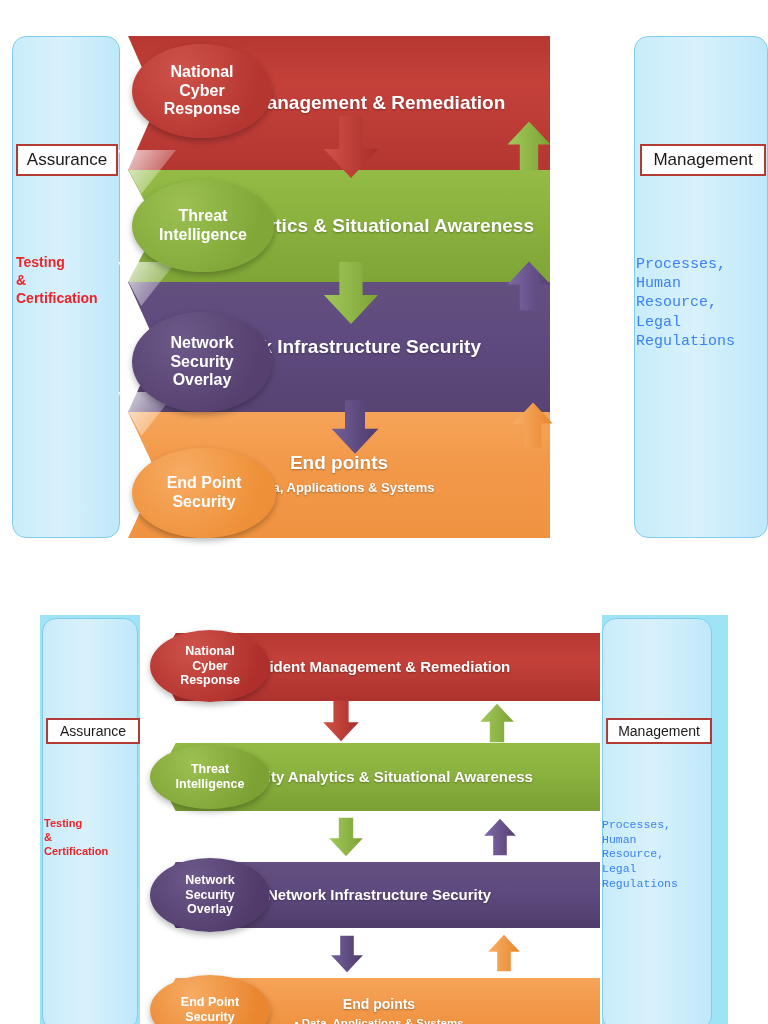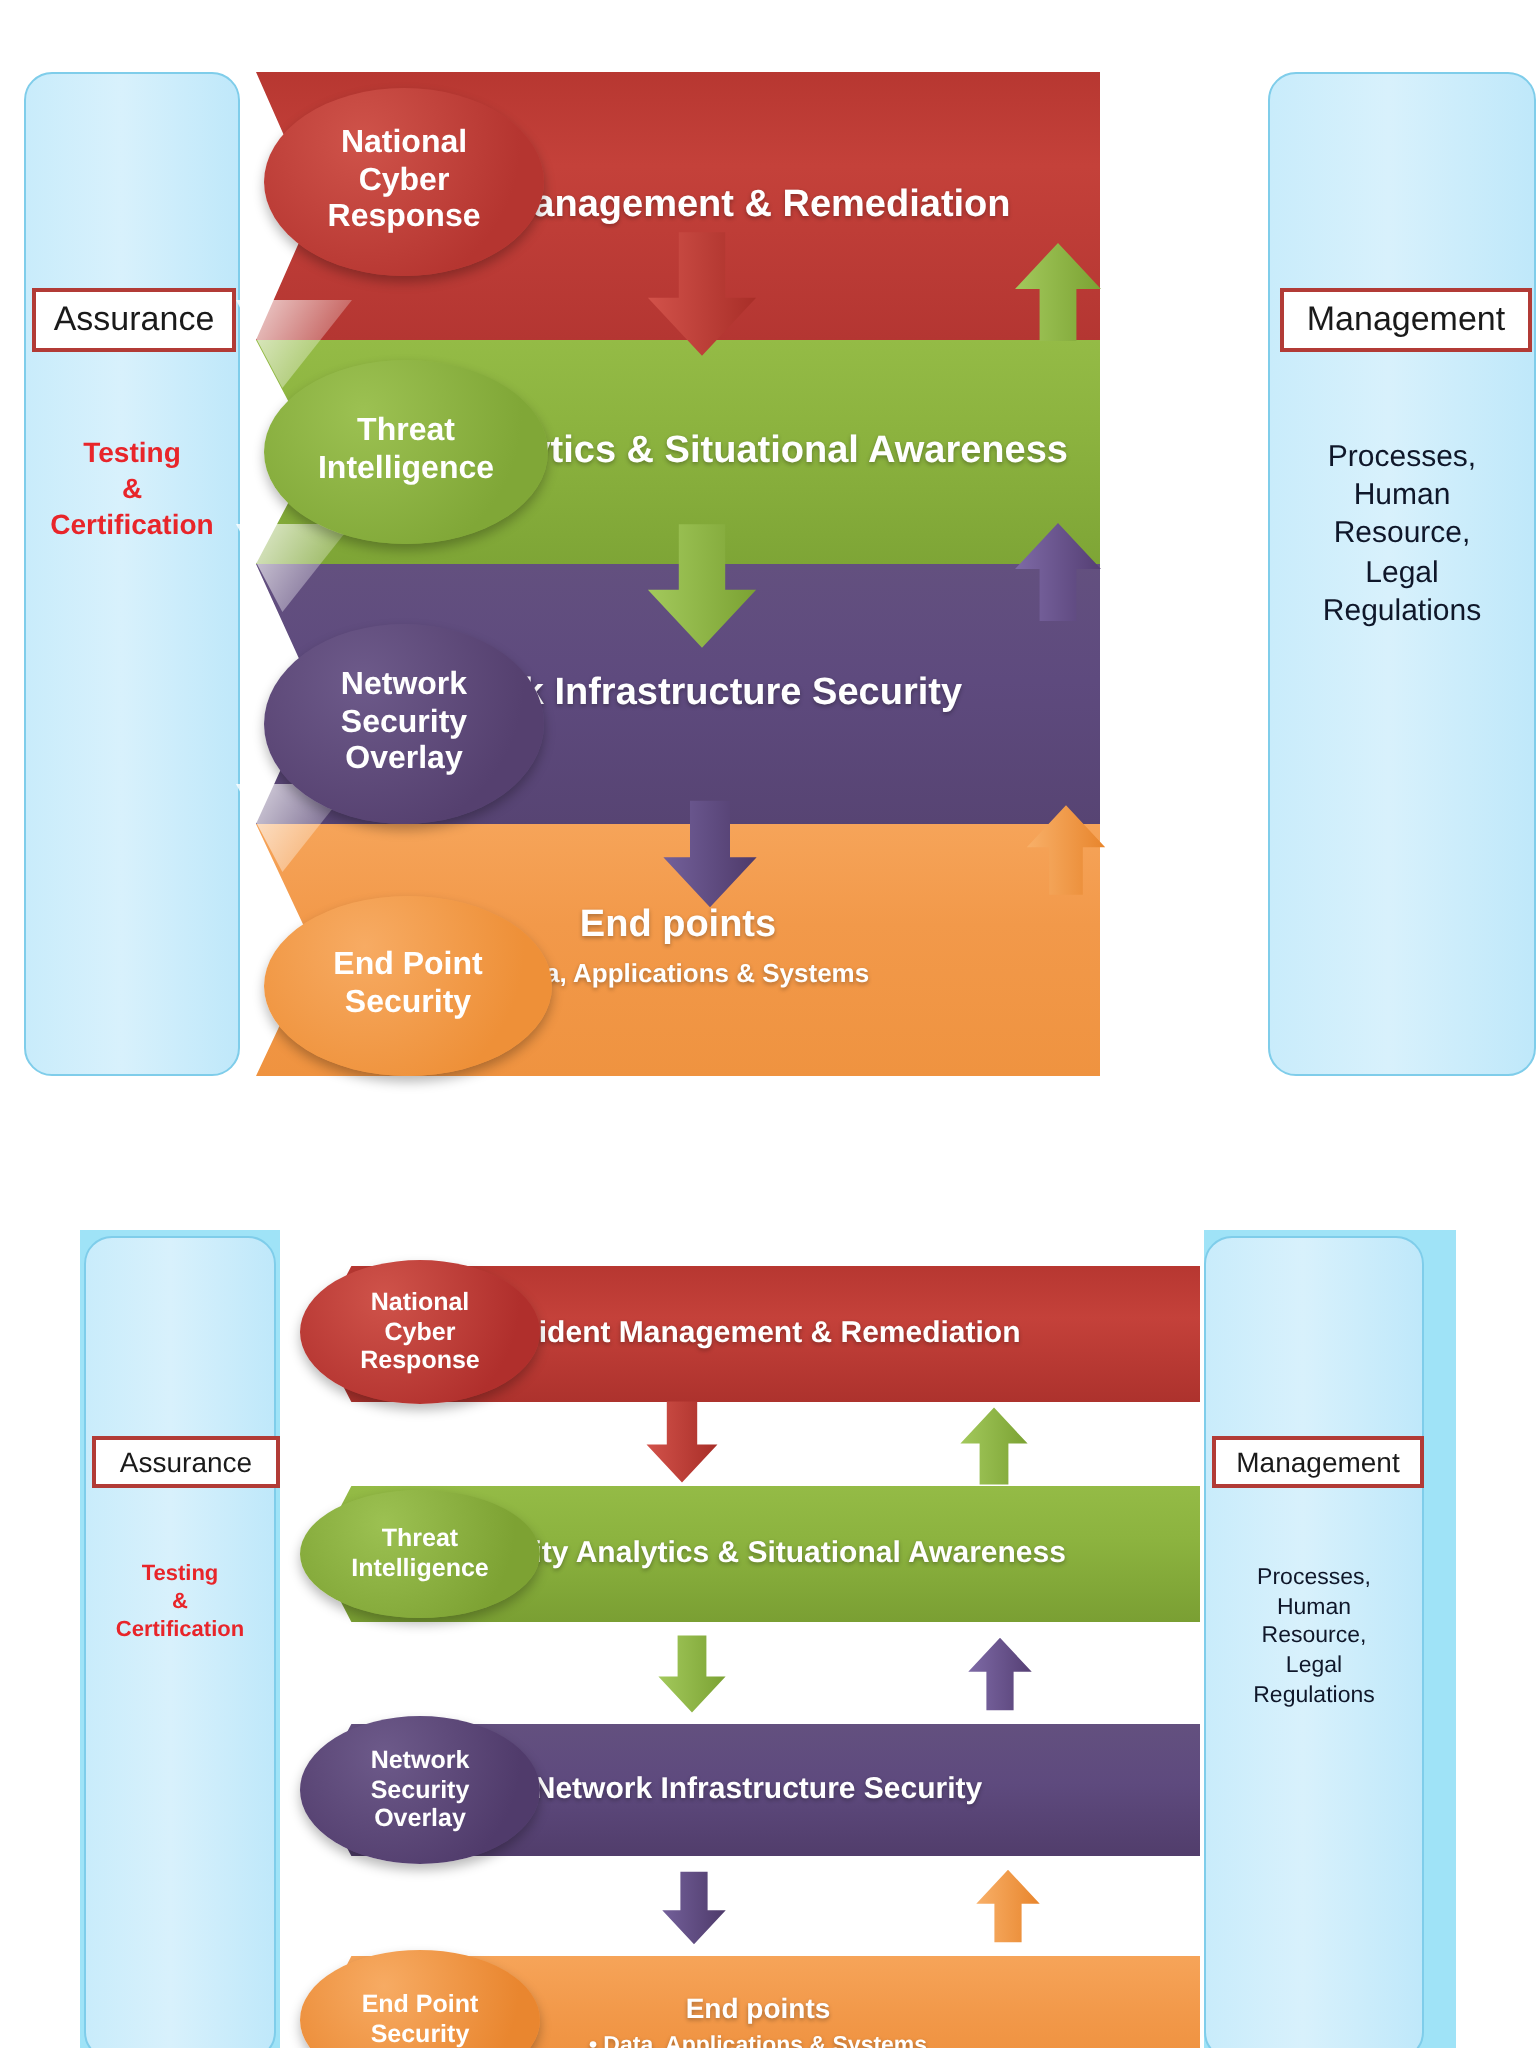--- a/index.html
+++ b/index.html
@@ -23,25 +23,25 @@
     background: #ffffff;
     border: 2px solid #b23b36;
     color: #1a1a1a;
     text-align: center;
     white-space: nowrap;
     display: flex; align-items: center; justify-content: center;
   }
   .panel-sub {
     position: absolute;
     color: #e8252a;
-    text-align: center;
     line-height: 1.28;
     white-space: pre-line;
-  }
-  .panel-sub.serif { font-family: Liberation Sans, sans-serif; color: #0f172a; }
+    margin-top: 36px;
+  }
+  .panel-sub.serif { font-family: Liberation Mono, monospace; color: #3b82f6; }
 
   
   .band {
     position: absolute;
     display: flex; align-items: center; justify-content: center;
     color: #ffffff; font-weight: bold; text-align: center;
     line-height: 1.2;
     text-shadow: 0 1px 2px rgba(0,0,0,.30);
   }
   .band .band-label { position: relative; z-index: 3; padding: 0 10px; }

